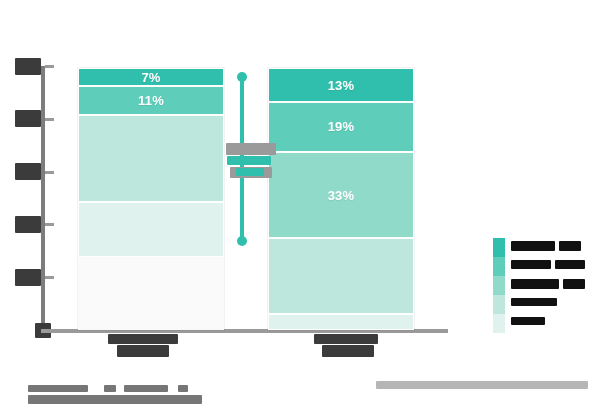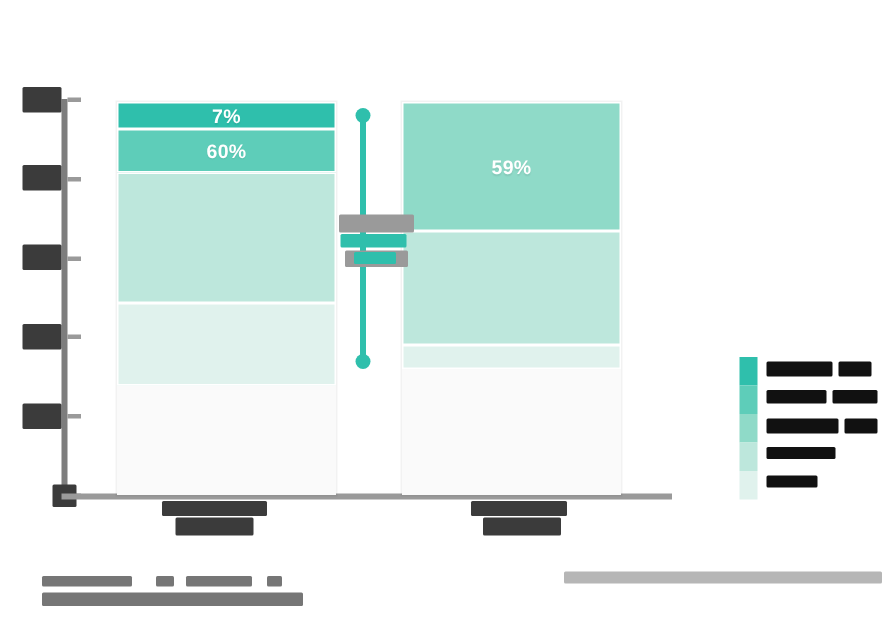--- a/index.html
+++ b/index.html
@@ -80,28 +80,34 @@
     </div>
 
   <div class="xaxis"></div>
 
   <div class="plot">
     <div class="bar bar-left" id="bar-left" style="height: 100%;">
         <div class="seg" style="height: 7%; background: rgb(47, 191, 172);">
           <span class="seg-lbl">7%</span>
         </div>
         <div class="seg" style="height: 11%; background: rgb(94, 205, 185);">
-          <span class="seg-lbl">60%</span>
+          <span class="seg-lbl">11%</span>
         </div>
         <div class="seg" style="height: 33%; background: rgb(189, 231, 220);"></div>
         <div class="seg" style="height: 21%; background: rgb(224, 242, 237);"></div>
       </div>
     <div class="bar bar-right" id="bar-right" style="height: 100%;">
+        <div class="seg" style="height: 13%; background: rgb(47, 191, 172);">
+          <span class="seg-lbl">13%</span>
+        </div>
+        <div class="seg" style="height: 19%; background: rgb(94, 205, 185);">
+          <span class="seg-lbl">19%</span>
+        </div>
         <div class="seg" style="height: 33%; background: rgb(143, 218, 200);">
-          <span class="seg-lbl">59%</span>
+          <span class="seg-lbl">33%</span>
         </div>
         <div class="seg" style="height: 29%; background: rgb(189, 231, 220);"></div>
         <div class="seg" style="height: 6%; background: rgb(224, 242, 237);"></div>
       </div>
   </div>
 
   <div class="annot">
     <div class="annot-cap" style="top:-4px;"></div>
     <div class="annot-cap" style="bottom:-4px;"></div>
   </div>

